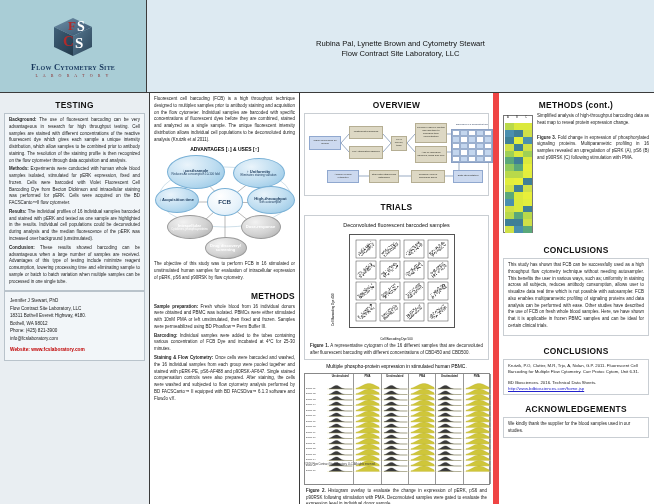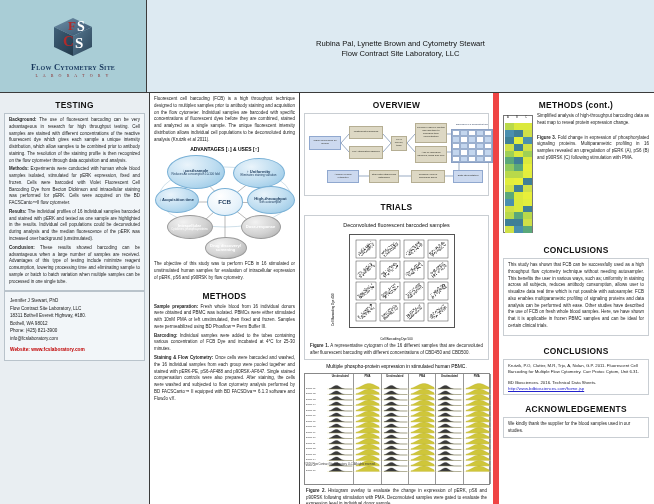--- a/index.html
+++ b/index.html
@@ -199,21 +199,21 @@
           <div class="n2"></div>
         </div>
         <div class="node n-gray" style="left:50px;top:84px;width:42px;height:22px;">
           <div class="n1">Drug discovery/ screening</div>
           <div class="n2"></div>
         </div>
       </div>
 
       <p class="body">The objective of this study was to perform FCB in 16 stimulated or unstimulated human samples for evaluation of intracellular expression of pERK, pS6 and p90RSK by flow cytometry.</p>
 
-      <div class="sect-h" style="margin-top:9px;">METHODS</div>
+      <div class="sect-h" style="margin-top:9px;text-align:right;">METHODS</div>
       <p class="body">
         <b>Sample preparation:</b><span> Fresh whole blood from 16 individual donors were obtained and PBMC was isolated. PBMCs were either stimulated with 10nM PMA or left unstimulated, then fixed and frozen. Samples were permeabilized using BD Phosflow™ Perm Buffer III.</span>
       </p>
       <p class="body">
         <b>Barcoding:</b><span> Individual samples were added to the tubes containing various concentration of FCB Dye and incubated at 4°C for 25-30 minutes.</span>
       </p>
       <p class="body">
         <b>Staining &amp; Flow Cytometry:</b><span> Once cells were barcoded and washed, the 16 individual samples from each group were pooled together and stained with pERK-PE, pS6-AF488 and p90RSK-AF647. Single stained compensation controls were also prepared. After staining, the cells were washed and subjected to flow cytometry analysis performed by BD FACSCanto™ II equipped with BD FACSDiva™ 6.1.3 software and FlowJo vX.</span>
       </p>
     </div>

